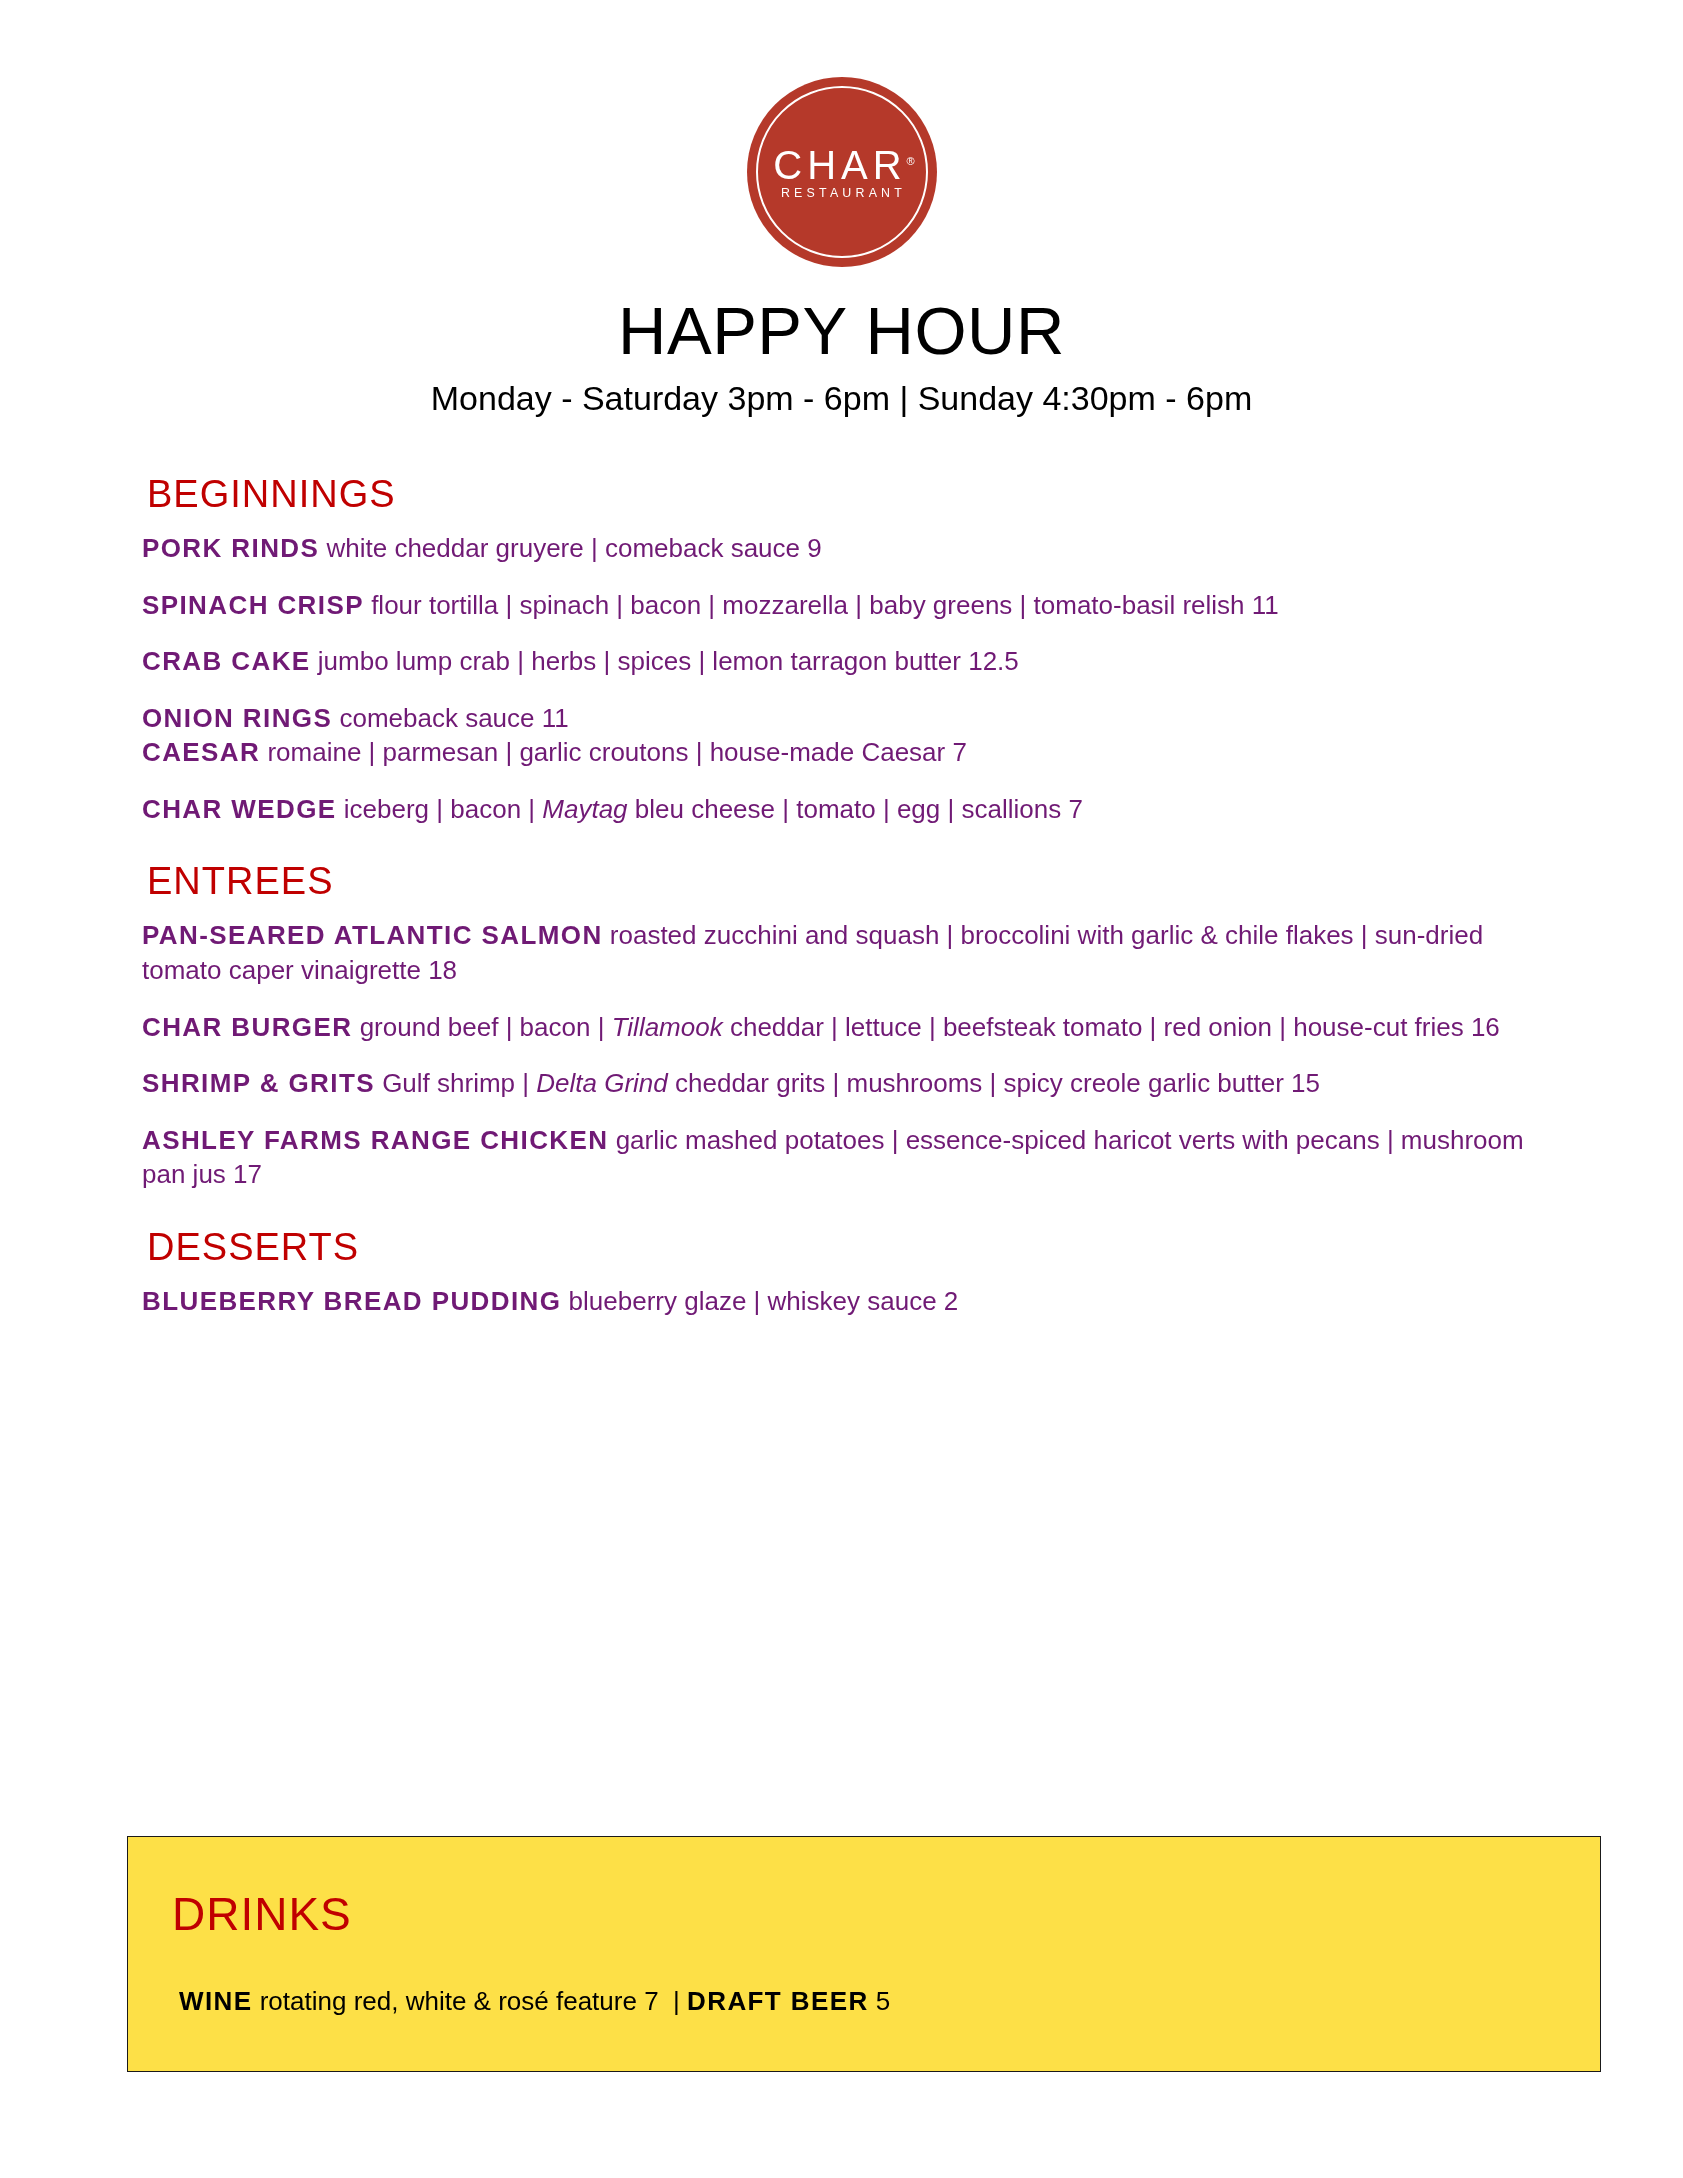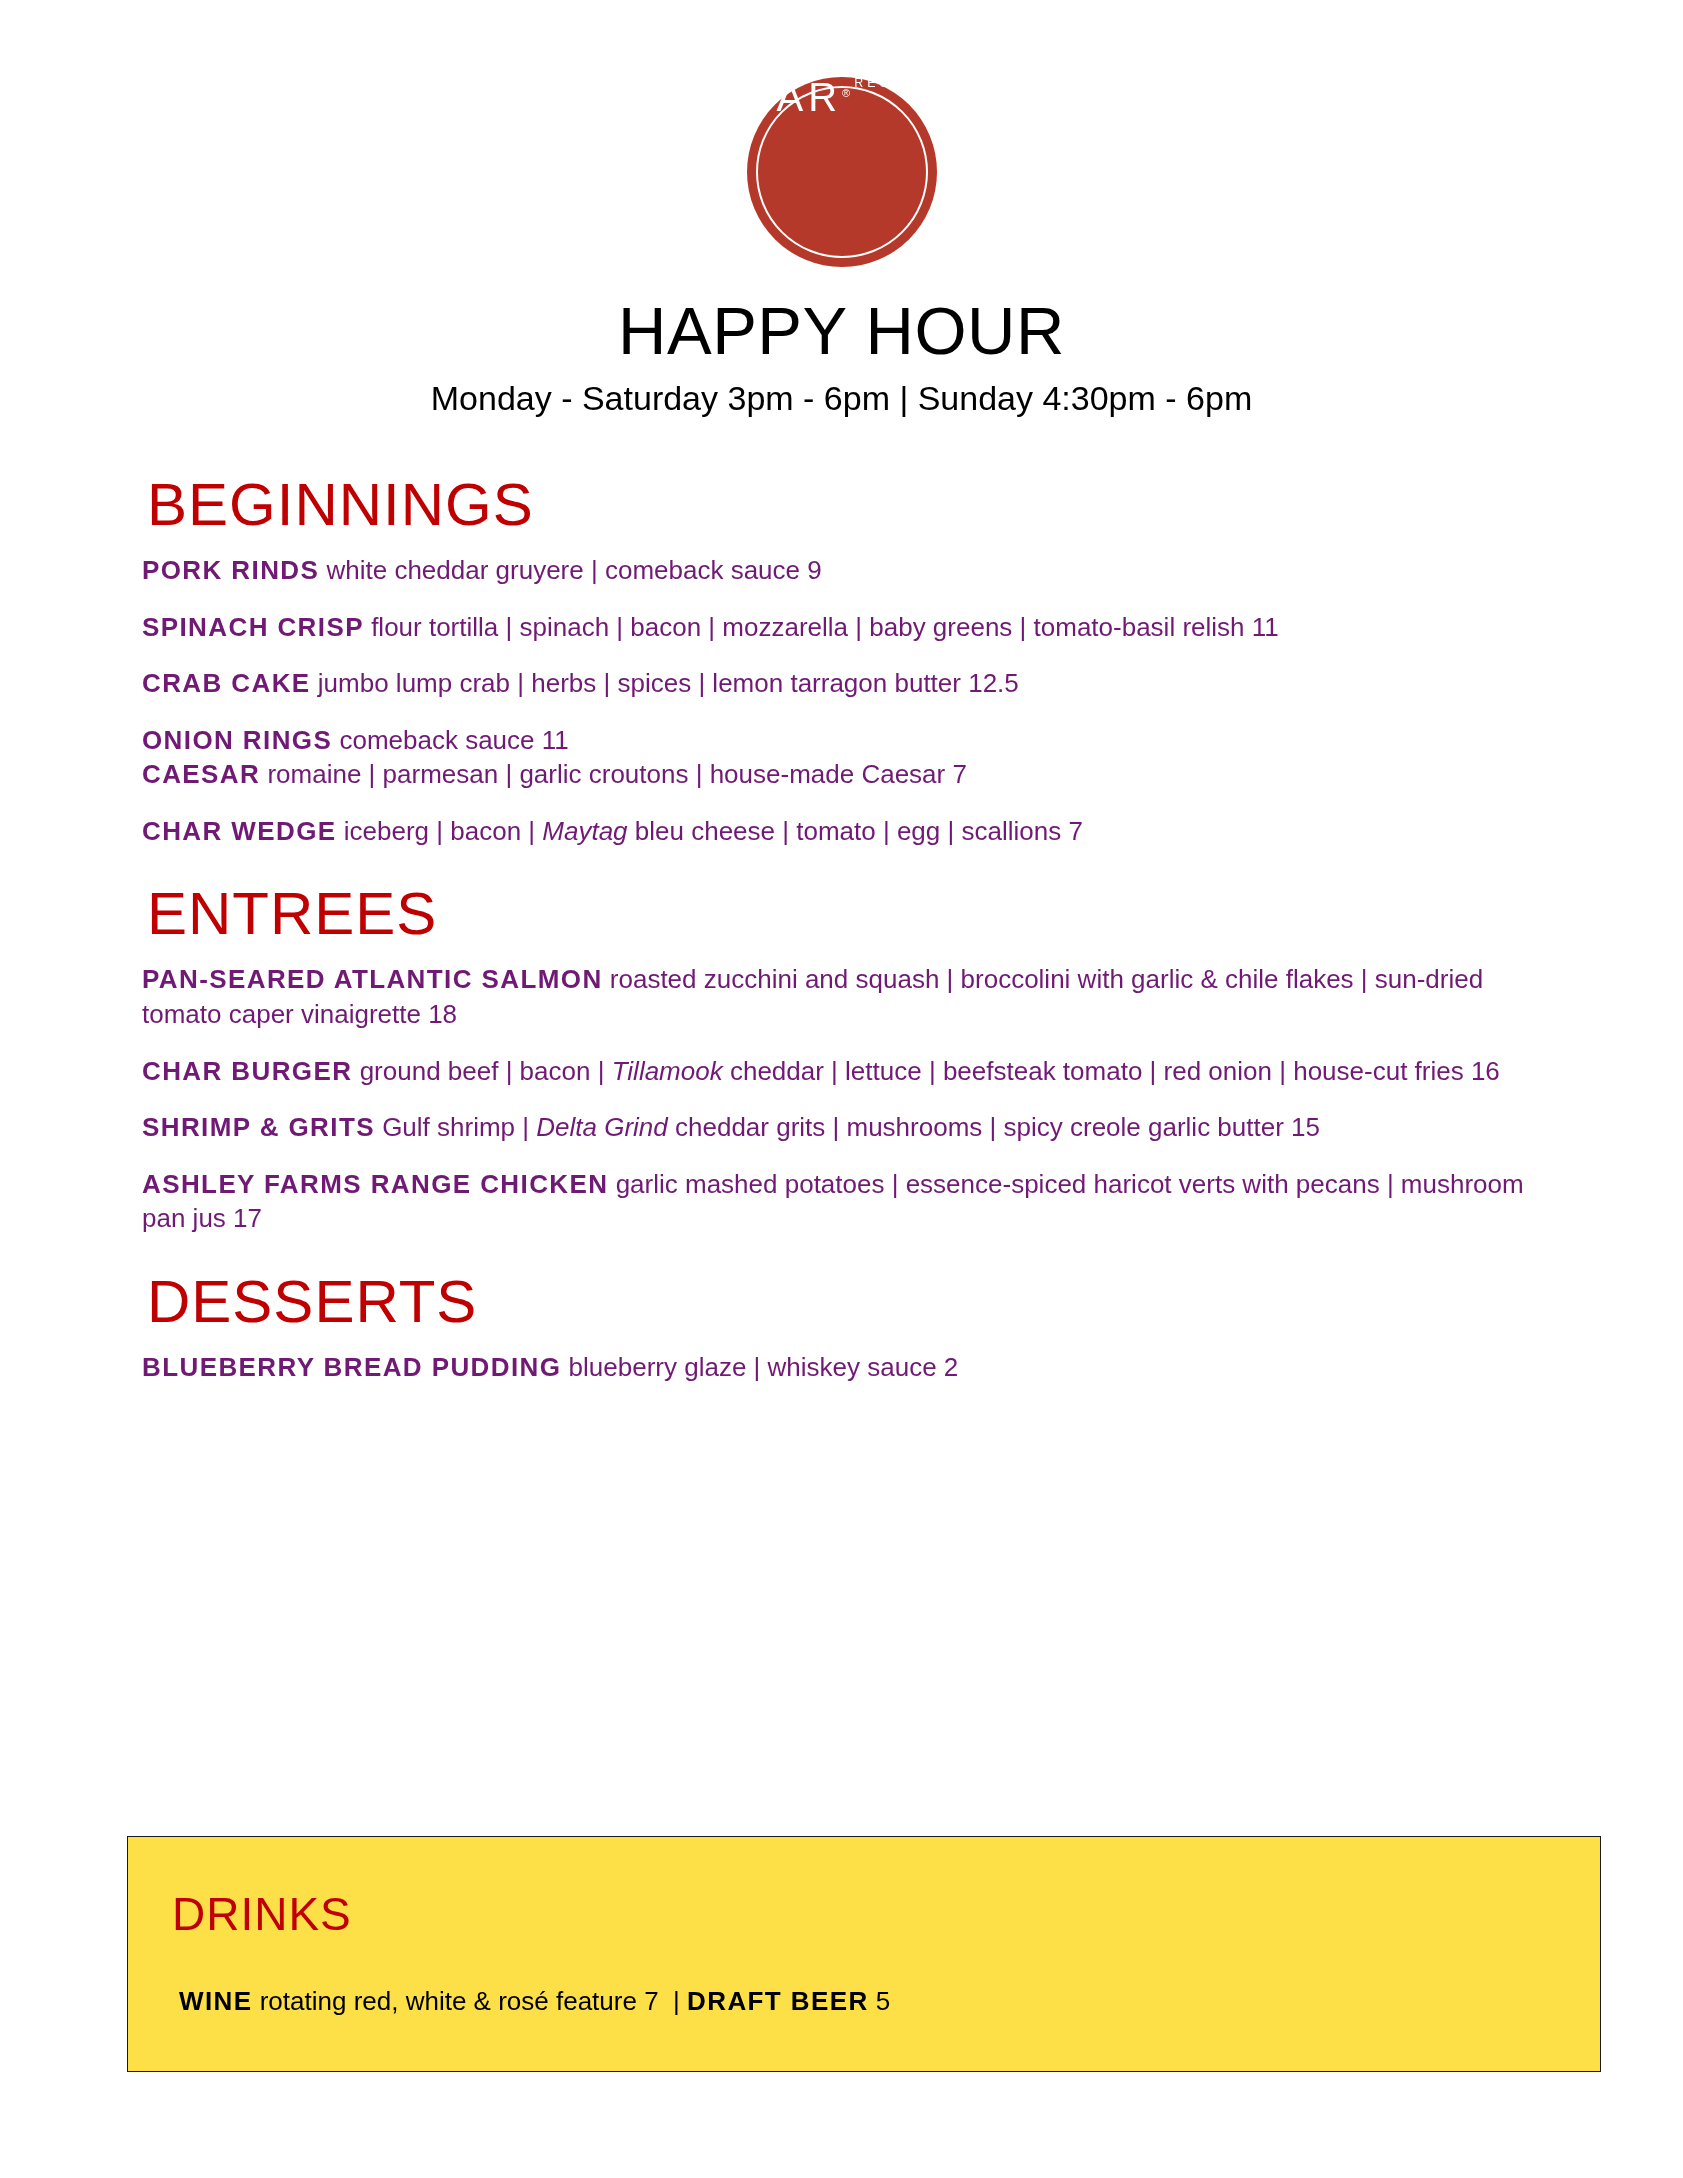--- a/index.html
+++ b/index.html
@@ -32,22 +32,22 @@
     display: flex;
     justify-content: center;
   }
   .logo-circle {
     position: relative;
     width: 190px;
     height: 190px;
     border-radius: 50%;
     background: #b5392a;
     display: flex;
-    flex-direction: row;
-    align-items: flex-start;
+    flex-direction: column;
+    align-items: center;
     justify-content: center;
   }
   .logo-ring {
     position: absolute;
     top: 9px; left: 9px; right: 9px; bottom: 9px;
     border-radius: 50%;
     border: 2.5px solid #ffffff;
   }
   .logo-word {
     position: relative;
@@ -101,21 +101,21 @@
     position: absolute;
     top: 475px;
     left: 142px;
     width: 1406px;
   }
 
   .section { margin-bottom: 0; }
 
   .section-head {
     color: #c00000;
-    font-size: 60px;
+    font-size: 38px;
     font-weight: 400;
     line-height: 1;
     letter-spacing: 1px;
     margin: 0 0 18px 5px;
   }
   .section + .section .section-head { margin-top: 36px; }
 
   .item {
     font-size: 26px;
     line-height: 1.33;

